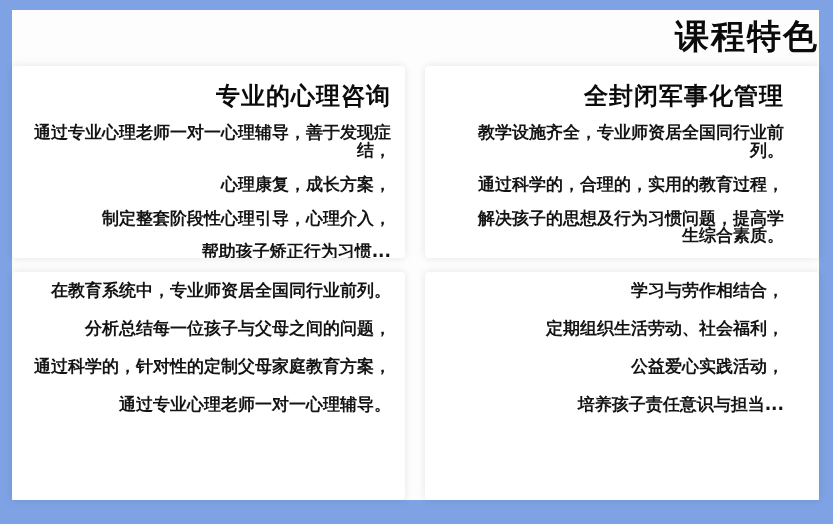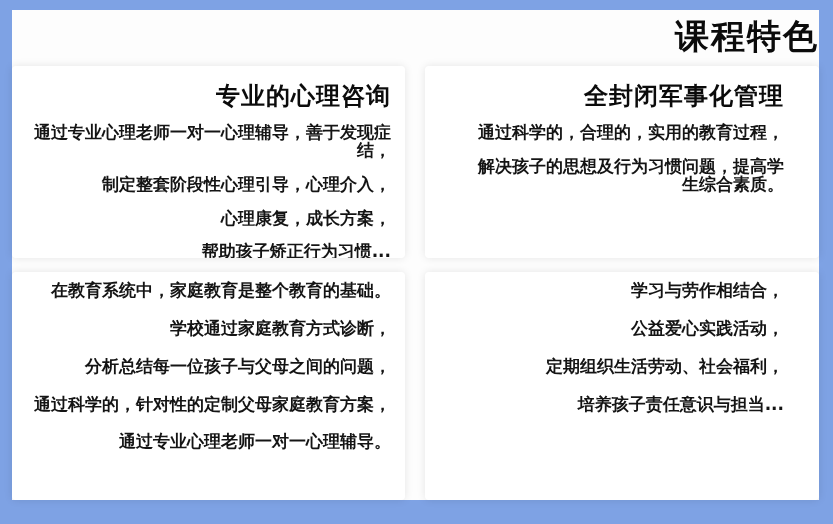--- a/index.html
+++ b/index.html
@@ -86,41 +86,41 @@
 <div class="page">
   <div class="content">
 
     <h1 class="main-title">课程特色</h1>
 
     <div class="grid">
 
       <section class="panel">
         <h2 class="panel-title">专业的心理咨询</h2>
         <p>通过专业心理老师一对一心理辅导，善于发现症结，</p>
+        <p>心理康复，成长方案，</p>
         <p>制定整套阶段性心理引导，心理介入，</p>
-        <p>心理康复，成长方案，</p>
         <p>帮助孩子矫正行为习惯...</p>
       </section>
 
       <section class="panel indent">
         <h2 class="panel-title">全封闭军事化管理</h2>
+        <p>教学设施齐全，专业师资居全国同行业前列。</p>
         <p>通过科学的，合理的，实用的教育过程，</p>
         <p>解决孩子的思想及行为习惯问题，提高学生综合素质。</p>
       </section>
 
       <section class="panel tall">
-        <p>在教育系统中，家庭教育是整个教育的基础。</p>
-        <p>学校通过家庭教育方式诊断，</p>
+        <p>在教育系统中，专业师资居全国同行业前列。</p>
         <p>分析总结每一位孩子与父母之间的问题，</p>
         <p>通过科学的，针对性的定制父母家庭教育方案，</p>
         <p>通过专业心理老师一对一心理辅导。</p>
       </section>
 
       <section class="panel tall indent">
         <p>学习与劳作相结合，</p>
+        <p>定期组织生活劳动、社会福利，</p>
         <p>公益爱心实践活动，</p>
-        <p>定期组织生活劳动、社会福利，</p>
         <p>培养孩子责任意识与担当...</p>
       </section>
 
     </div>
   </div>
 </div>
 
 </body></html>

